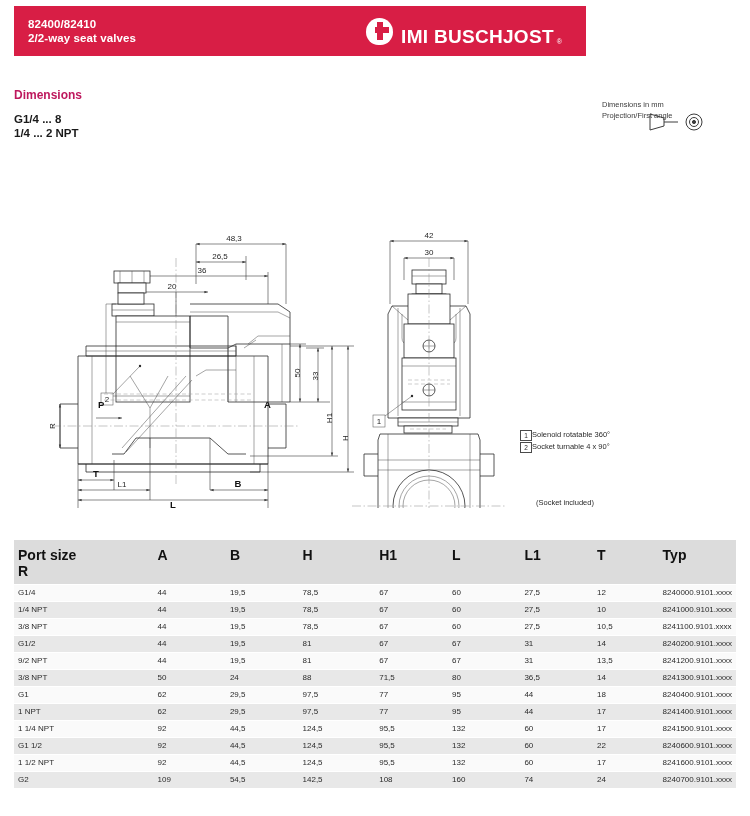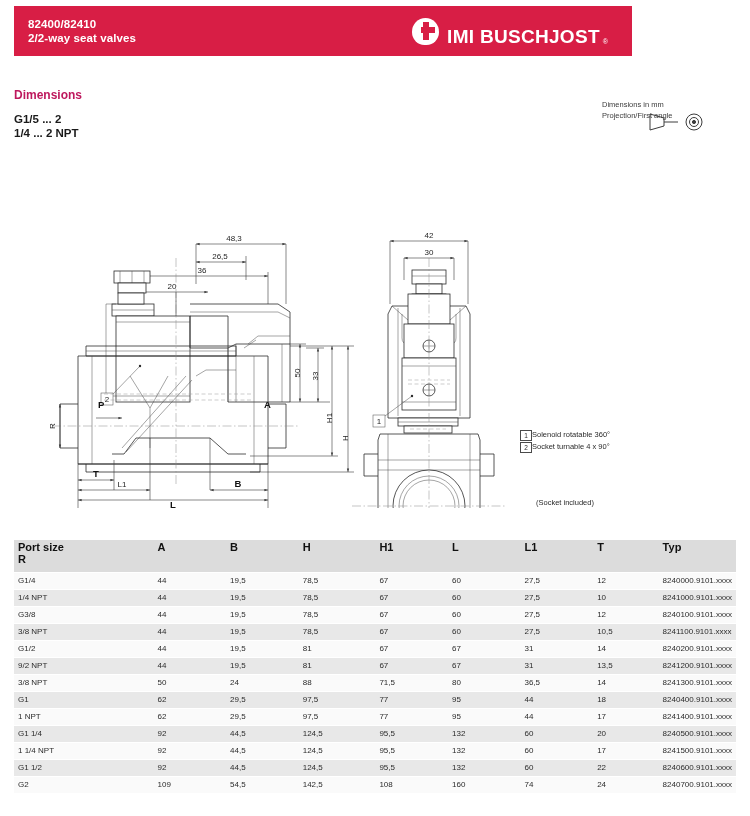--- a/index.html
+++ b/index.html
@@ -14,21 +14,21 @@
     color: #1a1a1a;
     overflow: hidden;
     position: relative;
   }
 
   
   .header-bar {
     position: absolute;
     left: 14px;
     top: 6px;
-    width: 618px;
+    width: 572px;
     height: 50px;
     background: #d81e45;
     display: flex;
     align-items: center;
     justify-content: space-between;
     box-sizing: border-box;
     padding: 0 10px 0 14px;
   }
   .header-titles {
     display: flex;
@@ -196,23 +196,23 @@
     top: 540px;
     width: 722px;
     border-collapse: collapse;
     font-size: 8px;
     color: #2b2b2b;
   }
   .spec-table thead th {
     background: #dcdcdc;
     text-align: left;
     font-weight: bold;
-    font-size: 11px;
+    font-size: 14px;
     color: #111;
-    padding: 1px 4px 5px 4px;
+    padding: 7px 4px 5px 4px;
     height: 26px;
     vertical-align: top;
     border: none;
   }
   .spec-table thead th .sub {
     display: block;
     font-weight: bold;
   }
   .spec-table tbody td {
     padding: 3px 4px;
@@ -250,21 +250,21 @@
       <div class="cross-v"></div>
       <div class="cross-h"></div>
       <div class="notch"></div>
     </div>
     <span class="brand-name">IMI BUSCHJOST</span>
     <span class="brand-reg">®</span>
   </div>
 </div>
 
 <div class="section-title">Dimensions</div>
-<div class="size-line-1">G1/5 ... 2</div>
+<div class="size-line-1">G1/4 ... 8</div>
 <div class="size-line-2">1/4 ... 2 NPT</div>
 
 <div class="proj-note">
   <div>Dimensions in mm</div>
   <div>Projection/First angle</div>
 </div>
 <div class="proj-symbol">
   <svg width="130" height="22" viewBox="0 0 130 22">
     <g stroke="#3c3c3c" stroke-width="1" fill="none">
       <path d="M48 4 L62 8 L62 16 L48 20 Z"></path>
@@ -597,31 +597,20 @@
         <td>44</td>
         <td>19,5</td>
         <td>78,5</td>
         <td>67</td>
         <td>60</td>
         <td>27,5</td>
         <td>10</td>
         <td>8241000.9101.xxxx</td>
       </tr>
       <tr>
-        <td>G3/8</td>
-        <td>44</td>
-        <td>19,5</td>
-        <td>78,5</td>
-        <td>67</td>
-        <td>60</td>
-        <td>27,5</td>
-        <td>12</td>
-        <td>8240100.9101.xxxx</td>
-      </tr>
-      <tr>
         <td>3/8 NPT</td>
         <td>44</td>
         <td>19,5</td>
         <td>78,5</td>
         <td>67</td>
         <td>60</td>
         <td>27,5</td>
         <td>10,5</td>
         <td>8241100.9101.xxxx</td>
       </tr>
@@ -674,31 +663,20 @@
         <td>62</td>
         <td>29,5</td>
         <td>97,5</td>
         <td>77</td>
         <td>95</td>
         <td>44</td>
         <td>17</td>
         <td>8241400.9101.xxxx</td>
       </tr>
       <tr>
-        <td>G1 1/4</td>
-        <td>92</td>
-        <td>44,5</td>
-        <td>124,5</td>
-        <td>95,5</td>
-        <td>132</td>
-        <td>60</td>
-        <td>20</td>
-        <td>8240500.9101.xxxx</td>
-      </tr>
-      <tr>
         <td>1 1/4 NPT</td>
         <td>92</td>
         <td>44,5</td>
         <td>124,5</td>
         <td>95,5</td>
         <td>132</td>
         <td>60</td>
         <td>17</td>
         <td>8241500.9101.xxxx</td>
       </tr>
@@ -707,20 +685,31 @@
         <td>92</td>
         <td>44,5</td>
         <td>124,5</td>
         <td>95,5</td>
         <td>132</td>
         <td>60</td>
         <td>22</td>
         <td>8240600.9101.xxxx</td>
       </tr>
       <tr>
+        <td>1 1/2 NPT</td>
+        <td>92</td>
+        <td>44,5</td>
+        <td>124,5</td>
+        <td>95,5</td>
+        <td>132</td>
+        <td>60</td>
+        <td>17</td>
+        <td>8241600.9101.xxxx</td>
+      </tr>
+      <tr>
         <td>G2</td>
         <td>109</td>
         <td>54,5</td>
         <td>142,5</td>
         <td>108</td>
         <td>160</td>
         <td>74</td>
         <td>24</td>
         <td>8240700.9101.xxxx</td>
       </tr>

